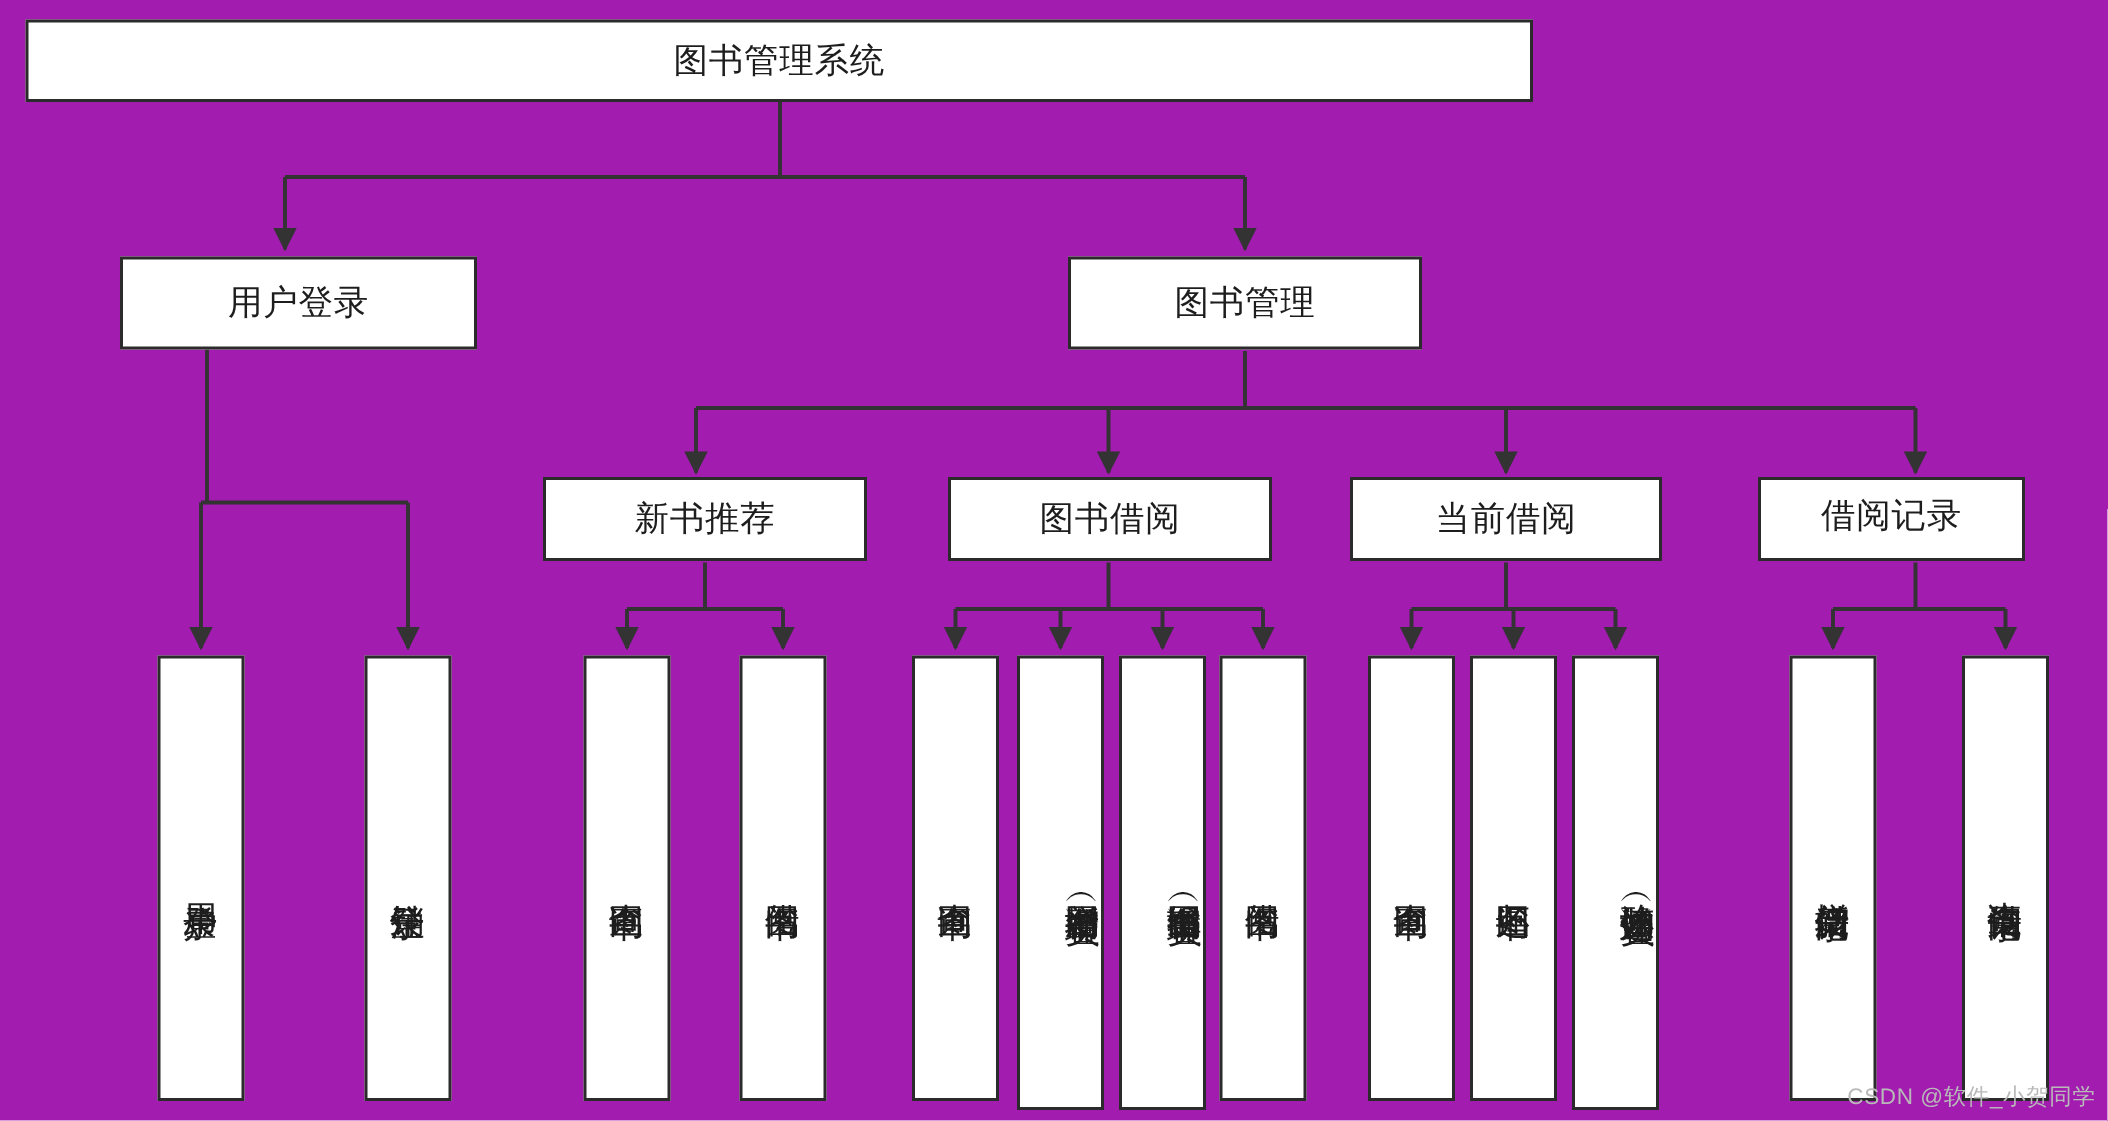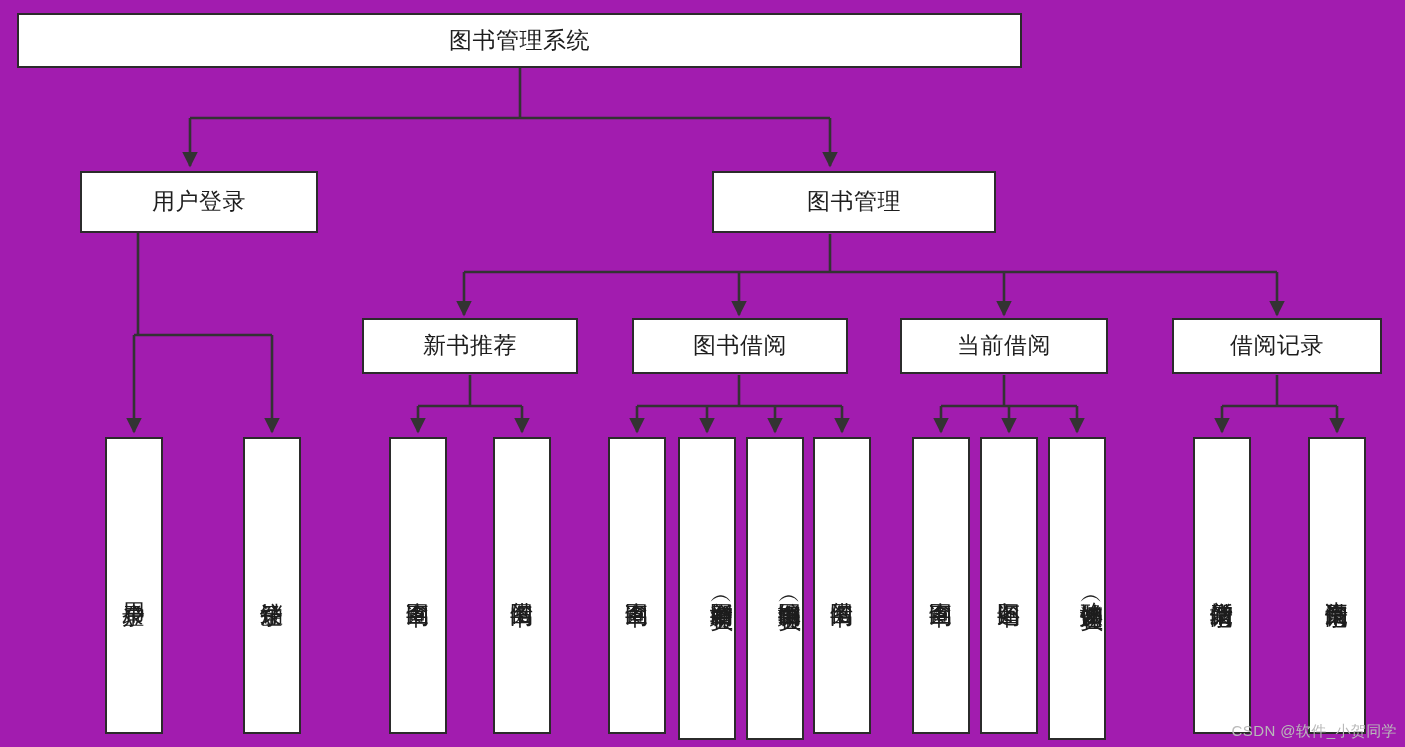--- a/index.html
+++ b/index.html
@@ -120,26 +120,26 @@
       <path d="M 1277 375 L 1277 406"></path>
       <path d="M 1222 406 L 1337 406"></path>
       <path d="M 1222 406 L 1222 432" marker-end="url(#arrow)"></path>
       <path d="M 1337 406 L 1337 432" marker-end="url(#arrow)"></path>
     </g>
   </svg>
 
   <div class="node horiz" style="left:17px; top:13px; width:1005px; height:55px;">图书管理系统</div>
 
   <div class="node horiz" style="left:80px; top:171px; width:238px; height:62px;">用户登录</div>
-  <div class="node horiz" style="left:712px; top:171px; width:284px; height:62px;">图书管理</div>
+  <div class="node horiz" style="left:712px; top:171px; width:236px; height:62px;">图书管理</div>
 
   <div class="node horiz" style="left:362px; top:318px; width:216px; height:56px;font-family:Liberation Serif, serif;">新书推荐</div>
   <div class="node horiz" style="left:632px; top:318px; width:216px; height:56px;">图书借阅</div>
   <div class="node horiz" style="left:900px; top:318px; width:208px; height:56px;">当前借阅</div>
-  <div class="node horiz" style="left:1172px; top:318px; width:210px; height:56px;">借阅记录</div>
+  <div class="node horiz" style="left:1172px; top:318px; width:178px; height:56px;font-family:Liberation Mono, monospace;">借阅记录</div>
 
   <div class="node vert tall" style="left:105px; top:437px; width:58px; height:297px;">用户登录</div>
   <div class="node vert tall" style="left:243px; top:437px; width:58px; height:297px;">注销登录</div>
 
   <div class="node vert tall" style="left:389px; top:437px; width:58px; height:297px;">查询图书</div>
   <div class="node vert tall" style="left:493px; top:437px; width:58px; height:297px;">借阅图书</div>
 
   <div class="node vert tall" style="left:608px; top:437px; width:58px; height:297px;">查询图书</div>
   <div class="node vert" style="left:678px; top:437px; width:58px; height:303px;">新增图书（管理员）</div>
   <div class="node vert" style="left:746px; top:437px; width:58px; height:303px;">编辑图书（管理员）</div>

